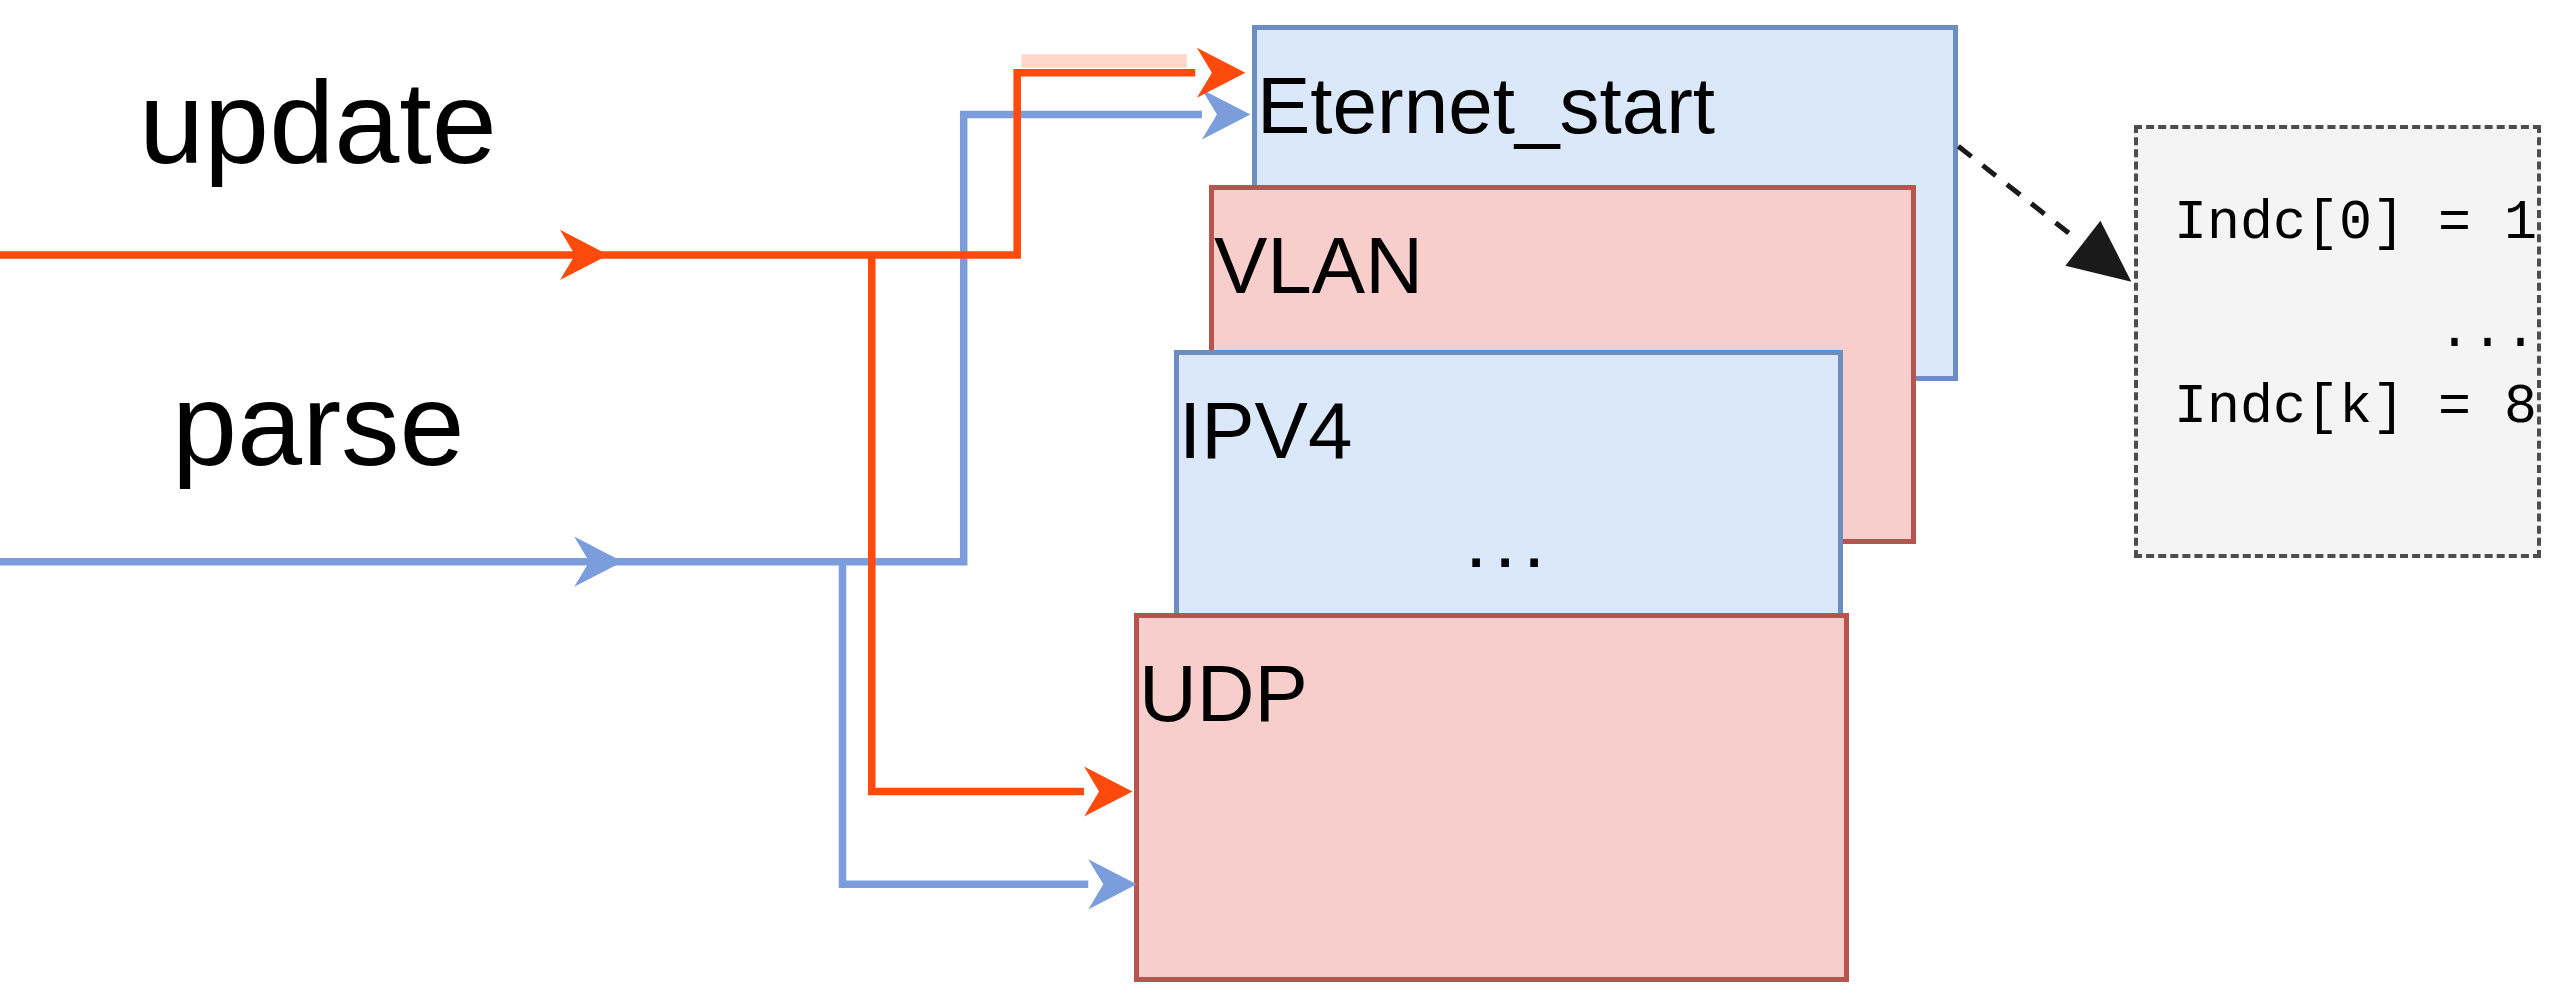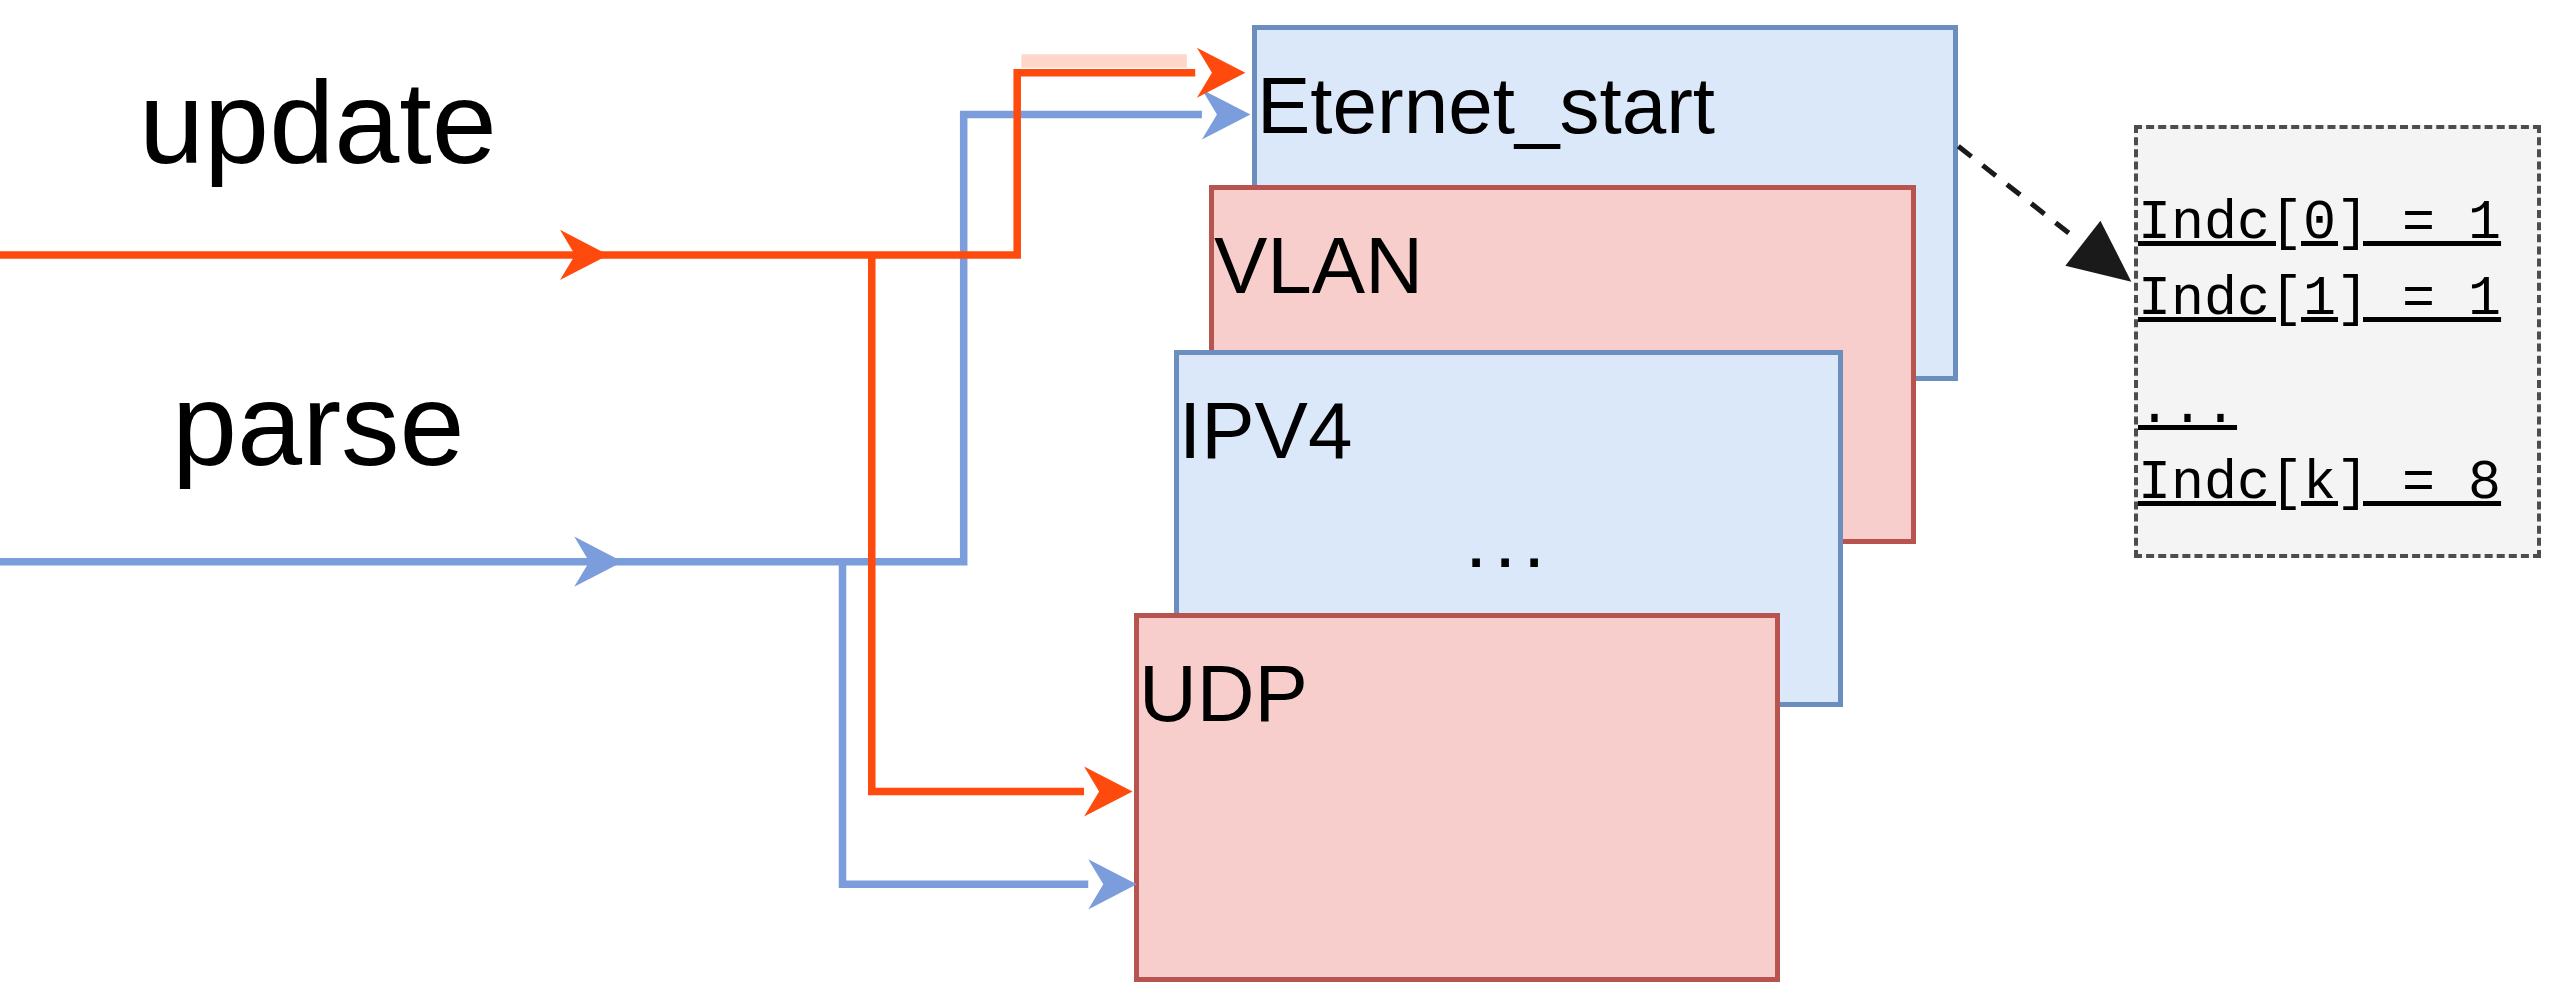--- a/index.html
+++ b/index.html
@@ -59,35 +59,34 @@
     top: 145px;
     text-align: center;
     font-size: 80px;
     line-height: 79px;
     color: var(--text);
     letter-spacing: 6.7px;
   }
   .box-ethernet { left: 1252px; top: 25px;  width: 706px; height: 356px; }
   .box-vlan     { left: 1209px; top: 185px; width: 707px; height: 359px; }
   .box-ipv4     { left: 1174px; top: 350px; width: 669px; height: 357px; }
-  .box-udp      { left: 1134px; top: 613px; width: 646px; height: 369px; }
+  .box-udp      { left: 1134px; top: 613px; width: 715px; height: 369px; }
 
   
   .indicator-box {
     position: absolute;
     left: 2134px; top: 125px;
     width: 407px; height: 433px;
     box-sizing: border-box;
     background: var(--indicator-fill);
     border: 4.2px dashed var(--indicator-border);
     padding-top: 57px;
     font-family: "Liberation Mono", monospace;
     color: var(--text);
-    text-align: left;
-    text-decoration: underline;
+    text-align: right;
   }
   .indicator-line {
     height: 76px;
     line-height: 76px;
     font-size: 55px;
     white-space: pre;
   }
   .indicator-line.dots { margin-top: 32px; }
 
   
@@ -122,21 +121,20 @@
   <div class="proto-box blue box-ipv4">
     <div class="box-label">IPV4</div>
     <div class="box-sublabel">...</div>
   </div>
   <div class="proto-box red box-udp">
     <div class="box-label">UDP</div>
   </div>
 
   <div class="indicator-box">
     <div class="indicator-line">Indc[0] = 1</div>
-    <div class="indicator-line">Indc[1] = 1</div>
     <div class="indicator-line dots">...</div>
     <div class="indicator-line">Indc[k] = 8</div>
   </div>
 
   <svg class="arrow-layer" width="2576" height="1003" viewBox="0 0 3082 1200">
 
     <g>
       <path class="stroke-blue" d="M 0 672 H 1153 V 137 H 1438"></path>
       <path class="stroke-blue" d="M 1008 672 V 1058 H 1302"></path>
       <polygon class="head-blue" points="745,672 687,642 705,672 687,702"></polygon>

